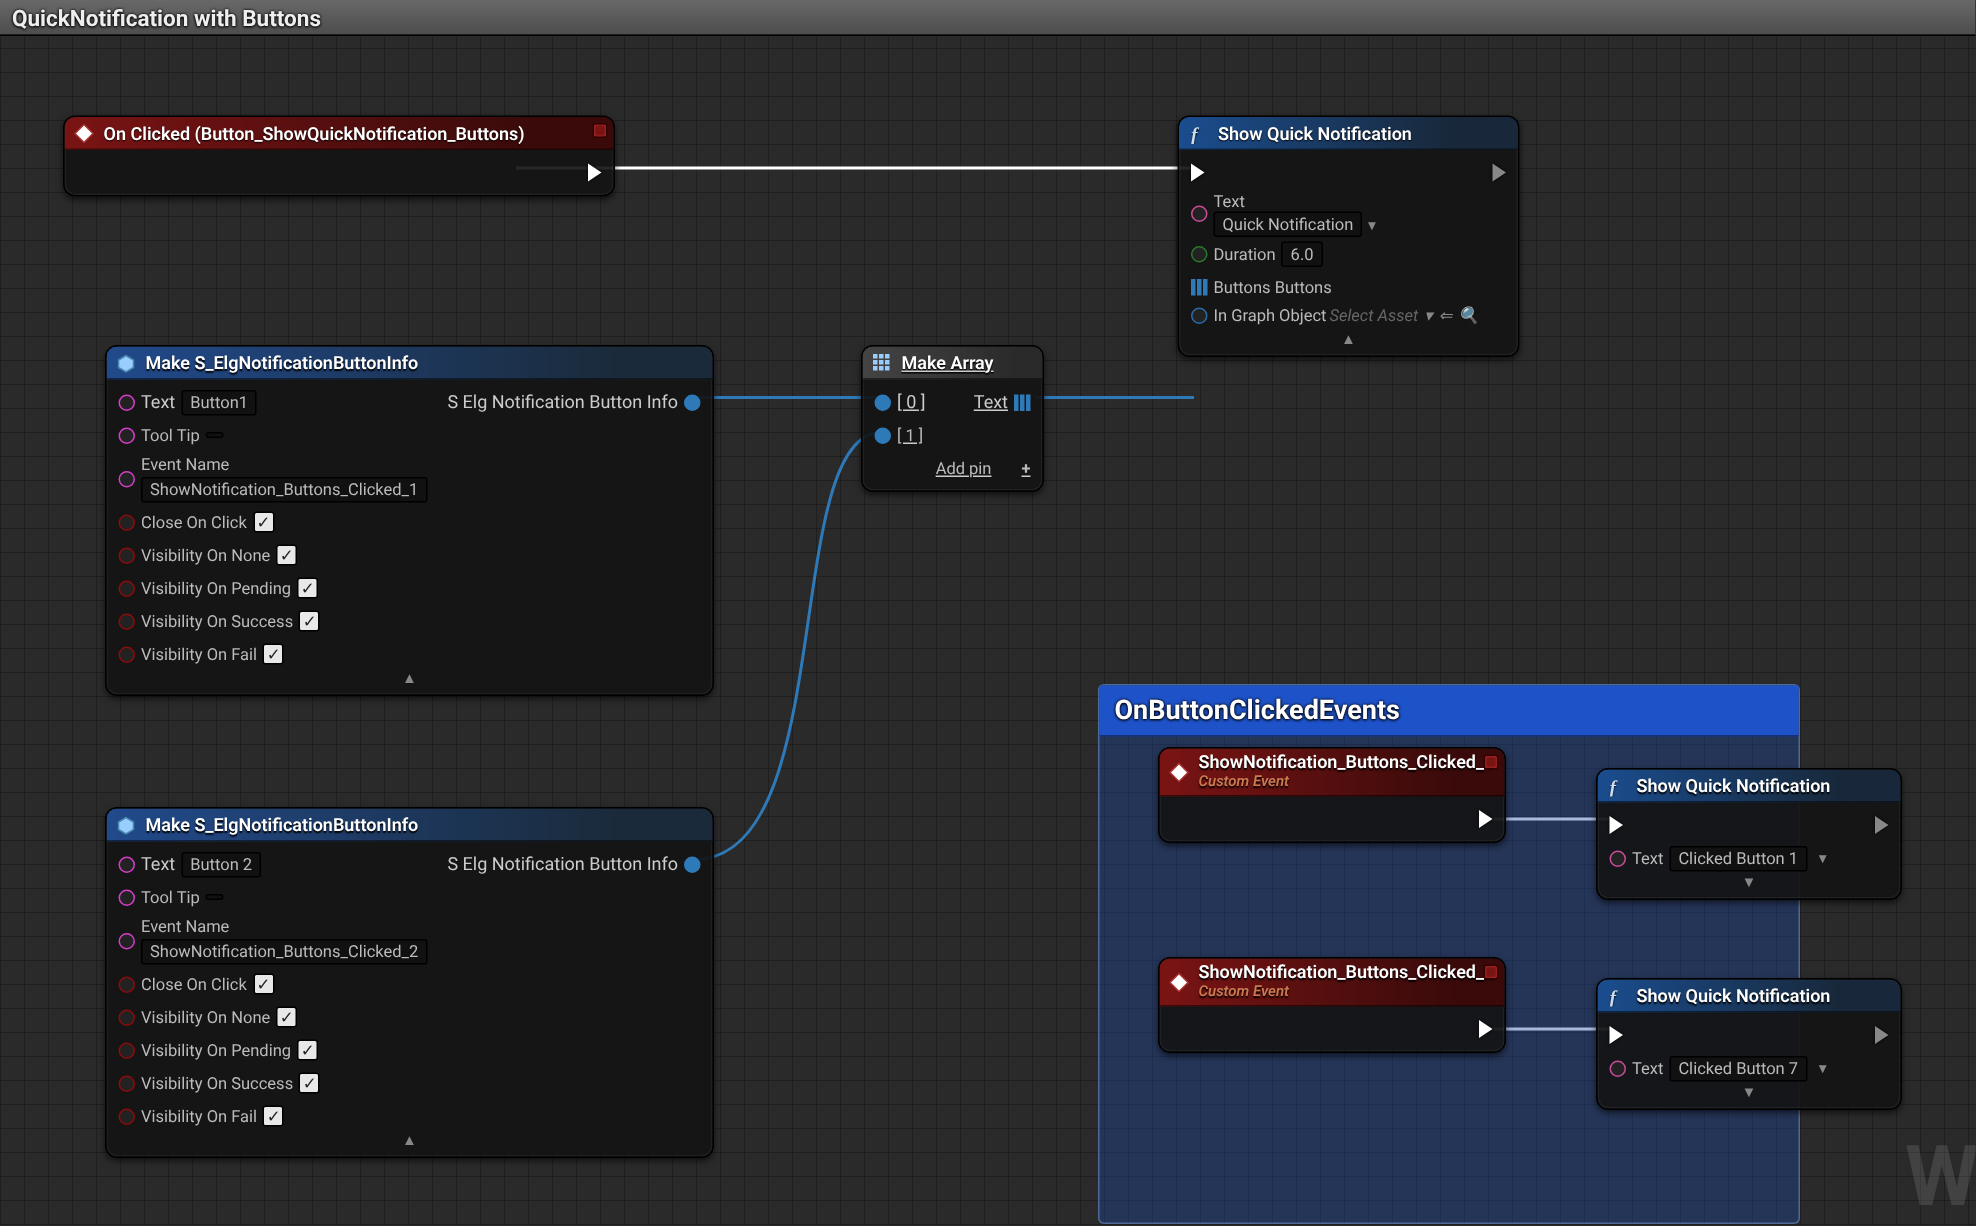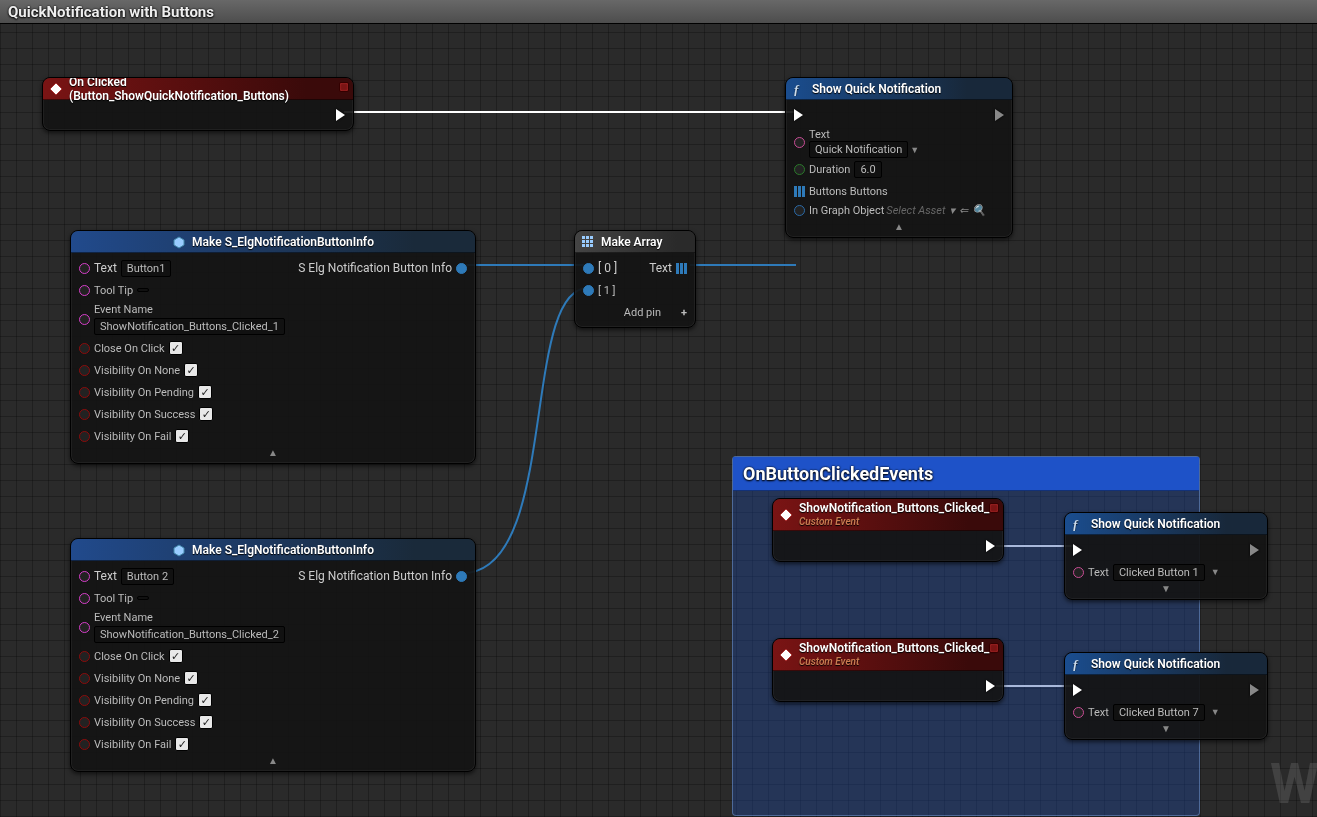--- a/index.html
+++ b/index.html
@@ -48,21 +48,21 @@
     align-items:center;
     gap:6px;
     padding: 0 6px;
     font-size: 12px;
     font-weight: 600;
     color: #fff;
     text-shadow: 0 1px 1px #000;
     border-bottom: 1px solid rgba(0,0,0,0.5);
   }
   .hdr-red   { background: linear-gradient(90deg,#7a1414,#3a0a0a 85%); }
-  .hdr-blue  { background: linear-gradient(90deg,#214a8c,#1a2a3a 85%); justify-content: center; }
+  .hdr-blue  { background: linear-gradient(90deg,#214a8c,#1a2a3a 85%); }
   .hdr-blue2 { background: linear-gradient(90deg,#1a4d8f,#18283a 80%); }
   .hdr-grey  { background: linear-gradient(90deg,#444,#2a2a2a 85%); }
 
   .icon { width:14px; height:14px; display:inline-flex; align-items:center; justify-content:center; }
   .icon svg { width:14px; height:14px; }
 
   .node-body { padding: 4px 0; position:relative; }
   .pin-row {
     display:flex;
     align-items:center;
@@ -205,21 +205,21 @@
 
     <path d="M 463 549 C 560 549, 520 264, 588 264" stroke="#2e7ab9" stroke-width="2" fill="none"></path>
 
     <path d="M 690 241 C 740 241, 750 241, 796 241" stroke="#2e7ab9" stroke-width="2" fill="none"></path>
 
     <path d="M 996 522 C 1030 522, 1040 522, 1074 522" stroke="#fff" stroke-width="2" fill="none"></path>
 
     <path d="M 996 662 C 1030 662, 1040 662, 1074 662" stroke="#fff" stroke-width="2" fill="none"></path>
   </svg>
 
-  <div class="node" style="left:42px; top:53px; width:312px;">
+  <div class="node" style="left:42px; top:53px; width:368px;">
     <div class="node-header hdr-red">
       <span class="icon">
         <svg viewBox="0 0 14 14">
             <polygon points="7,1 13,7 7,13 1,7" fill="#fff" stroke="#a33" stroke-width="1"></polygon>
           </svg>
       </span>
       <span>On Clicked (Button_ShowQuickNotification_Buttons)</span>
       <div class="breakpoint-ind"></div>
     </div>
     <div class="node-body">
@@ -396,21 +396,21 @@
       </div>
       <div class="pin-row pin-left">
         <span class="pin c-bool"></span>
         <span>Visibility On Fail</span>
         <span class="checkbox">✓</span>
       </div>
       <div class="expand-caret">▲</div>
     </div>
   </div>
 
-  <div class="node" style="left:574px; top:206px; width:122px;">
+  <div class="node" style="left:574px; top:206px; width:122px;text-decoration:underline;">
     <div class="node-header hdr-grey">
       <span class="icon">
         <svg viewBox="0 0 14 14">
           <rect x="1" y="1" width="3" height="3" fill="#9cf"></rect>
             <rect x="5" y="1" width="3" height="3" fill="#9cf"></rect>
             <rect x="9" y="1" width="3" height="3" fill="#9cf"></rect>
           <rect x="1" y="5" width="3" height="3" fill="#9cf"></rect>
             <rect x="5" y="5" width="3" height="3" fill="#9cf"></rect>
             <rect x="9" y="5" width="3" height="3" fill="#9cf"></rect>
           <rect x="1" y="9" width="3" height="3" fill="#9cf"></rect>

